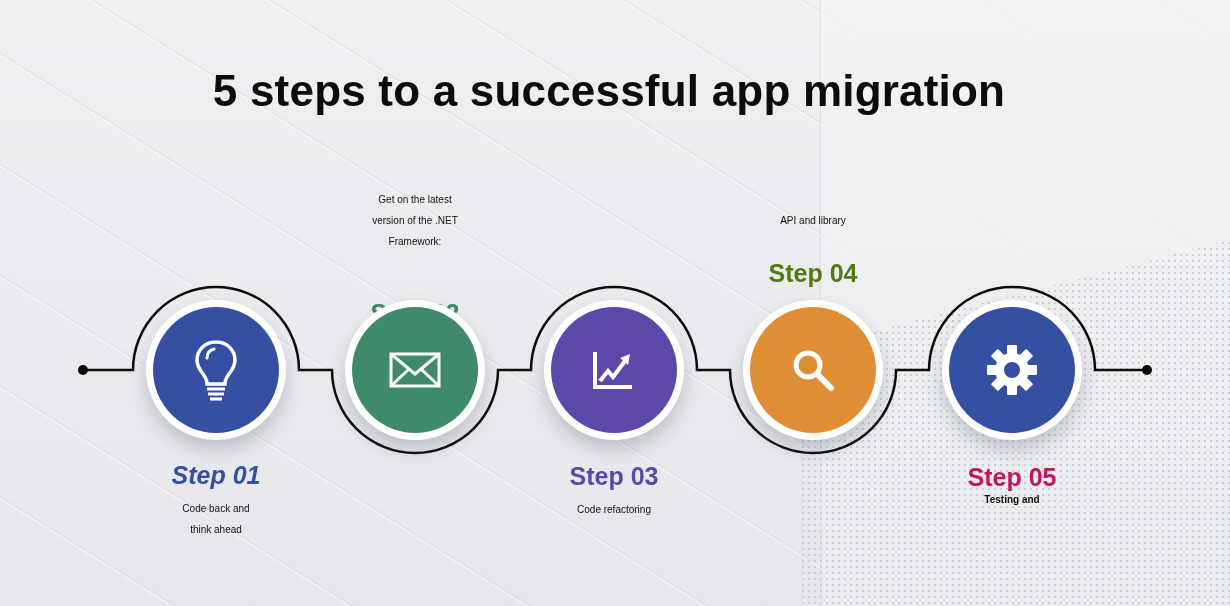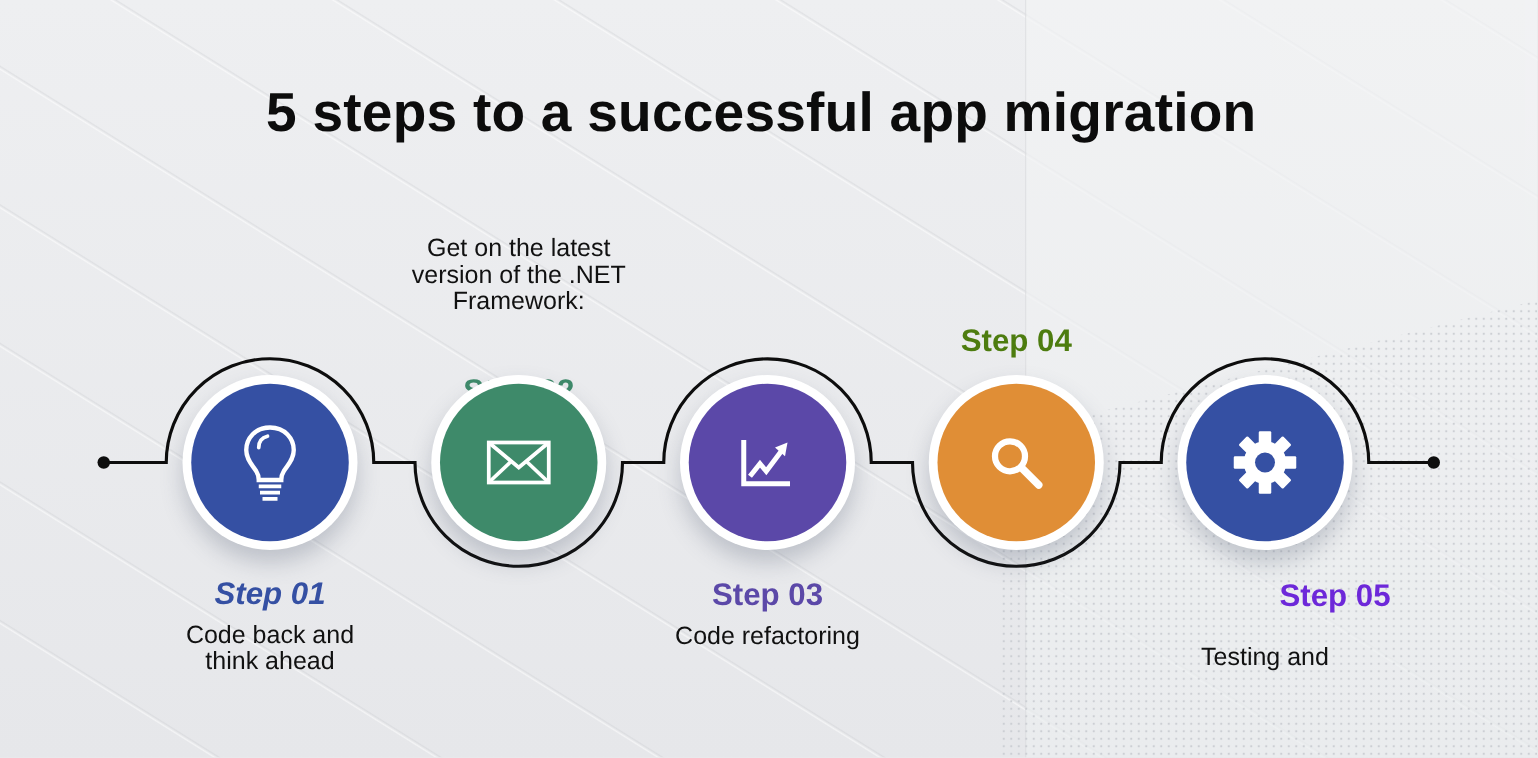--- a/index.html
+++ b/index.html
@@ -43,21 +43,21 @@
   .circle .inner {
     width: 126px; height: 126px; border-radius: 50%;
     display: flex; align-items: center; justify-content: center;
   }
   .step-label {
     position: absolute; width: 200px; text-align: center;
     font-size: 25px; font-weight: 700;
   }
   .step-desc {
     position: absolute; width: 200px; text-align: center;
-    font-size: 20px; color: #111; line-height: 21px;
+    font-size: 10px; color: #111; line-height: 21px;
   }
 </style>
 </head>
 <body>
 
 <div class="bg"></div>
 <div class="bg-panel"></div>
 <div class="bg-dots"></div>
 
 <h1 class="title">5 steps to a successful app migration</h1>
@@ -110,20 +110,21 @@
       <polygon points="28,8 38,4 36,15" fill="#fff"></polygon>
     </svg>
   </div>
 </div>
 <div class="step-label" style="left:514px;top:462px;color:#5b48a8;">Step 03</div>
 <div class="step-desc" style="left:514px;top:499px;">
   <div>Code refactoring</div>
 </div>
 
 <div class="step-desc" style="left:713px;top:210px;">
+  <div>API and library</div>
 </div>
 <div class="step-label" style="left:713px;top:259px;color:#4d7c0f;">Step 04</div>
 <div class="circle" style="left:743px;top:300px;">
   <div class="inner" style="background:#e08e36;">
     <svg width="46" height="46" viewBox="0 0 46 46">
       <circle cx="18" cy="18" r="12" fill="none" stroke="#fff" stroke-width="5"></circle>
       <line x1="27" y1="27" x2="41" y2="41" stroke="#fff" stroke-width="6" stroke-linecap="round"></line>
     </svg>
   </div>
 </div>
@@ -139,16 +140,16 @@
         <rect x="23" y="3" width="10" height="12" rx="1" transform="rotate(45 28 28)"></rect>
         <rect x="23" y="41" width="10" height="12" rx="1" transform="rotate(45 28 28)"></rect>
         <rect x="3" y="23" width="12" height="10" rx="1" transform="rotate(45 28 28)"></rect>
         <rect x="41" y="23" width="12" height="10" rx="1" transform="rotate(45 28 28)"></rect>
         <circle cx="28" cy="28" r="17"></circle>
       </g>
       <circle cx="28" cy="28" r="8" fill="#3550a3"></circle>
     </svg>
   </div>
 </div>
-<div class="step-label" style="left:968px;top:463px;color:#6d28d9;">Step 05</div>
-<div class="step-desc" style="left:912px;top:516px;">
+<div class="step-label" style="left:912px;top:463px;color:#be185d;">Step 05</div>
+<div class="step-desc" style="left:912px;top:489px;font-weight:bold;">
   <div>Testing and</div>
 </div>
 
 </body></html>

